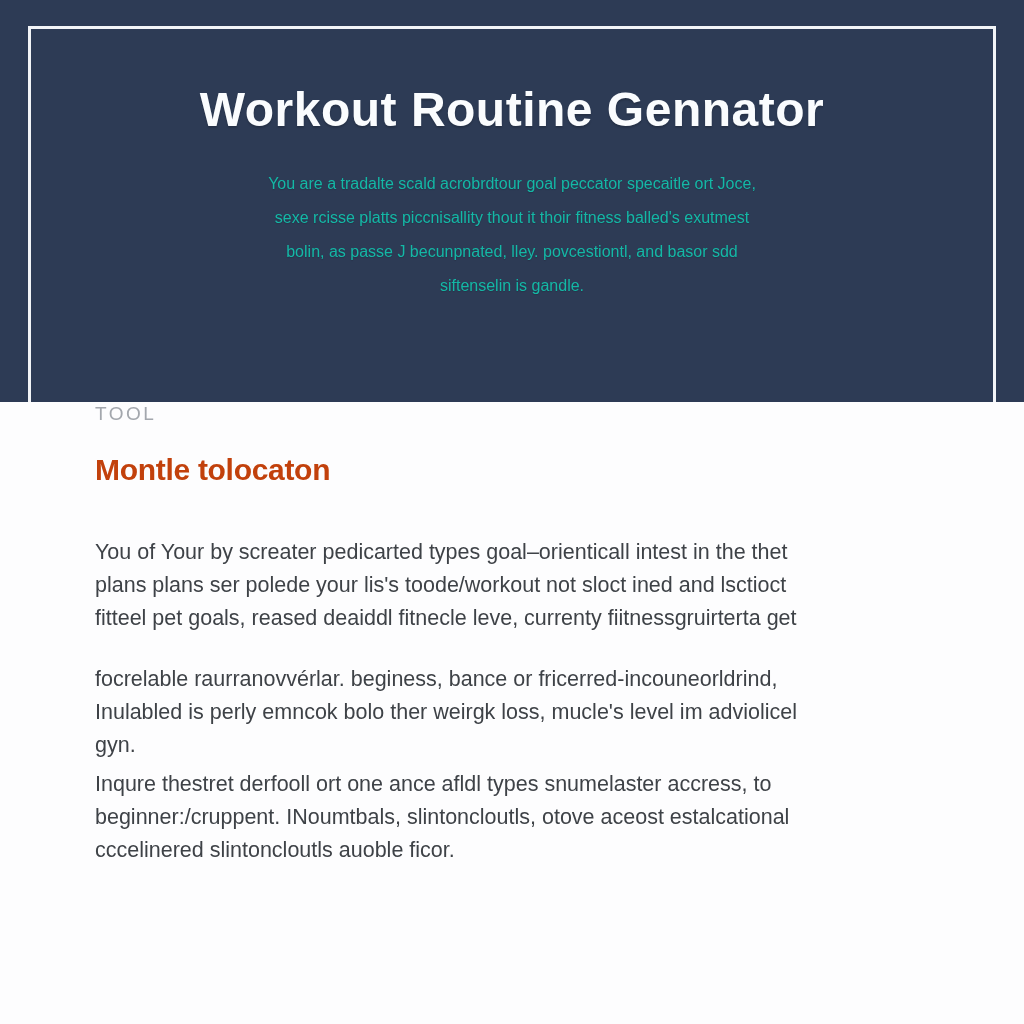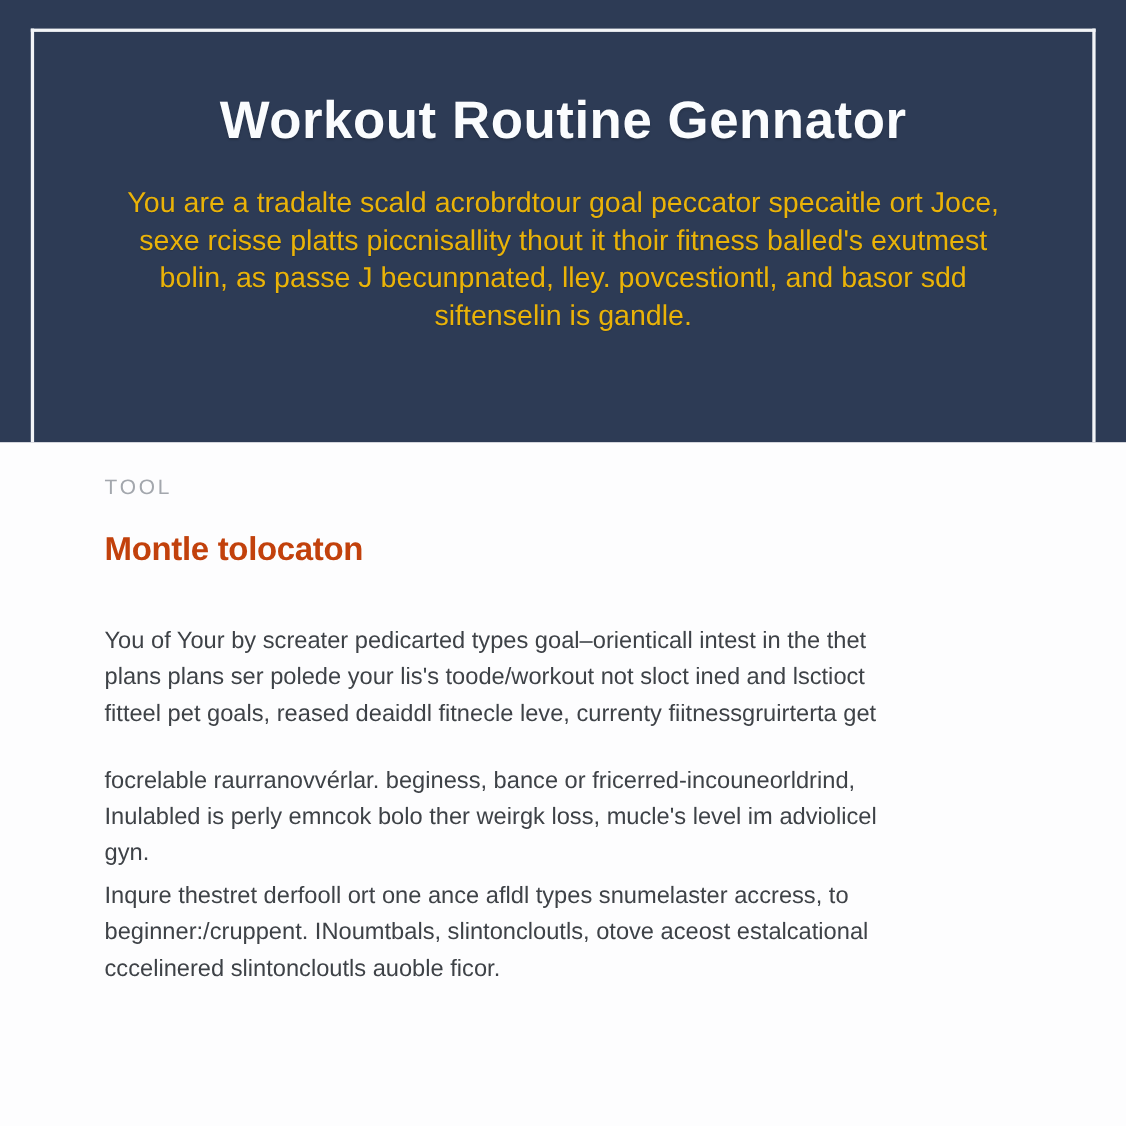--- a/index.html
+++ b/index.html
@@ -41,31 +41,30 @@
     font-size: 48px;
     font-weight: 700;
     letter-spacing: 0.5px;
     color: #fafcfe;
     text-shadow: 0 2px 2px rgba(0,0,0,0.18);
   }
   .hero-desc {
     margin: 30px auto 0 auto;
     max-width: 830px;
     text-align: center;
-    font-size: 26px;
+    font-size: 16px;
     line-height: 34px;
-    color: #eab308;
+    color: #14b8a6;
     text-shadow: 0 1px 1px rgba(0,0,0,0.15);
   }
   
   .content {
     padding: 0 95px;
   }
   .eyebrow {
-    margin-top: 30px;
     font-size: 19px;
     line-height: 24px;
     letter-spacing: 2.5px;
     color: #a3a7ad;
   }
   .section-heading {
     margin: 26px 0 0 0;
     font-size: 30px;
     line-height: 36px;
     font-weight: 700;

